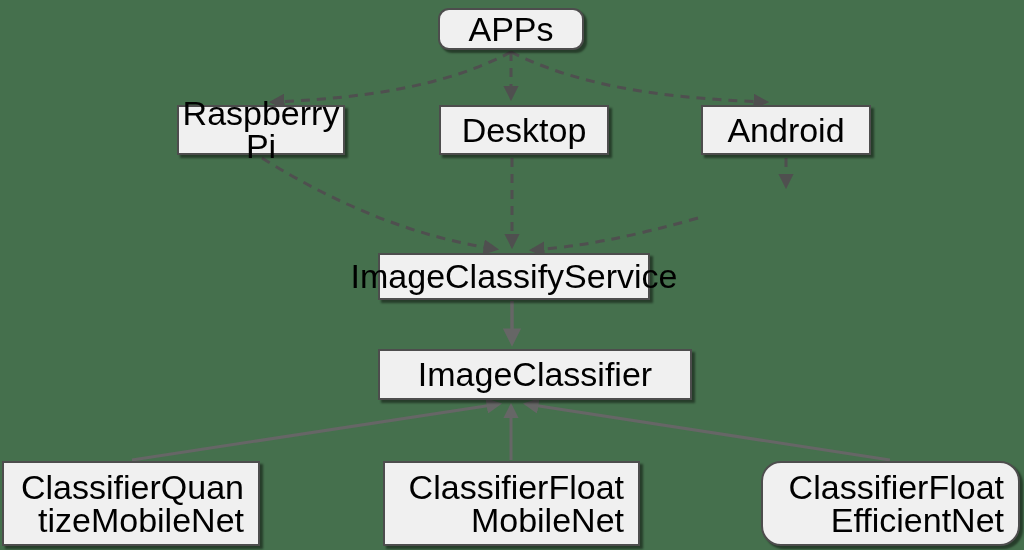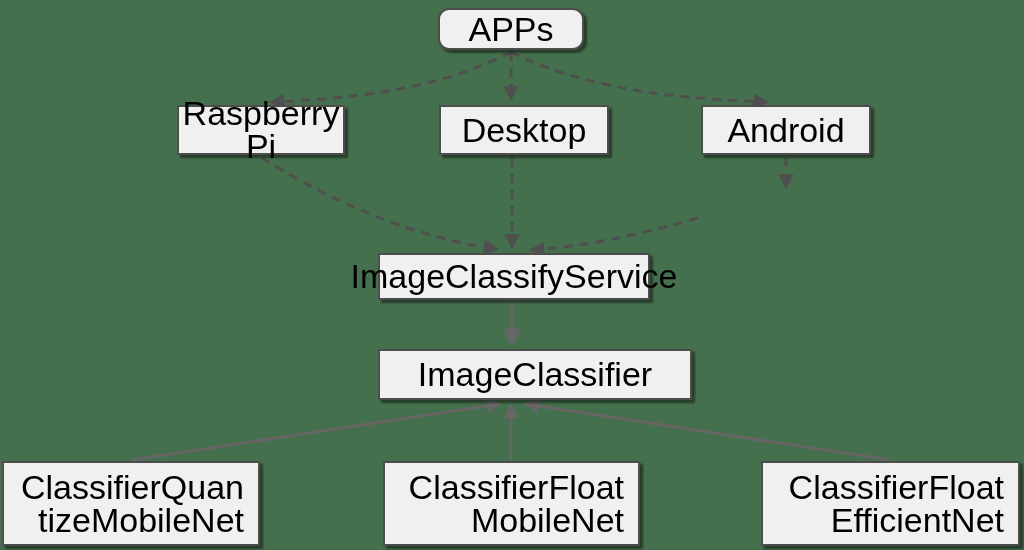--- a/index.html
+++ b/index.html
@@ -31,21 +31,21 @@
   
   #n-apps{left:438px;top:8px;width:146px;height:42px;}
   #n-raspberry-pi{left:177px;top:105px;width:168px;height:50px;}
   #n-desktop{left:427px;top:105px;width:170px;height:50px;margin-left:12px;}
   #n-android{left:701px;top:105px;width:170px;height:50px;}
   #n-jni-adapter{left:701px;top:192px;width:170px;height:48px;}
   #n-image-classify-service{left:378px;top:253px;width:272px;height:47px;}
   #n-image-classifier{left:378px;top:349px;width:314px;height:51px;}
   #n-classifier-quantize-mobilenet{left:2px;top:461px;width:258px;height:85px;}
   #n-classifier-float-mobilenet{left:383px;top:461px;width:257px;height:85px;}
-  #n-classifier-float-efficientnet{left:761px;top:461px;width:259px;height:85px;}
+  #n-classifier-float-efficientnet{left:761px;top:461px;width:259px;height:85px;border-radius:20px;}
 </style>
 </head>
 <body>
 
 <div id="diagram">
 
   <svg id="edges" viewBox="0 0 1024 550" xmlns="http://www.w3.org/2000/svg">
     <defs>
       <marker id="arrow-dash" viewBox="0 0 10 10" refX="8" refY="5" markerWidth="5.2" markerHeight="5.2" orient="auto-start-reverse">
         <path d="M0,0 L10,5 L0,10 z" fill="#4F4F4F"></path>

